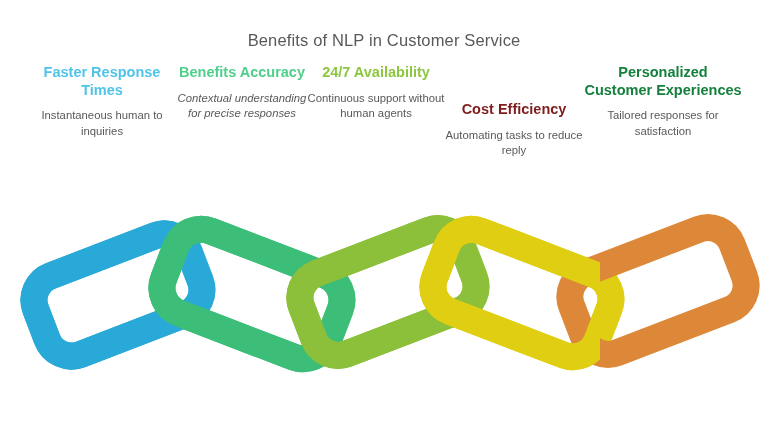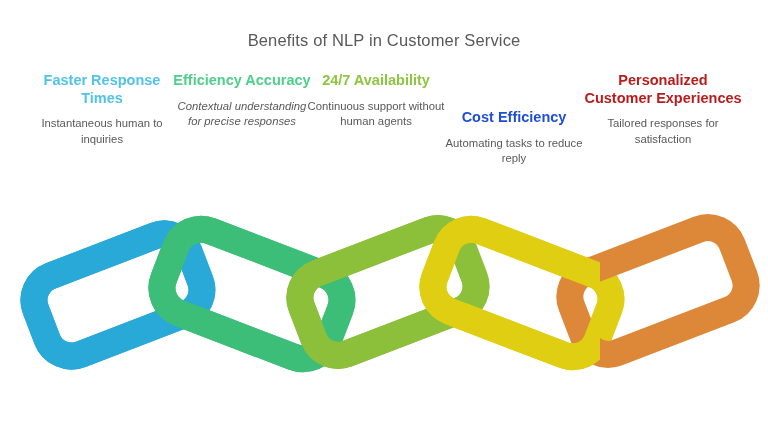--- a/index.html
+++ b/index.html
@@ -27,21 +27,21 @@
     left: 0;
     width: 768px;
     text-align: center;
     font-size: 16.5px;
     font-weight: 400;
     color: #58595b;
     letter-spacing: 0.15px;
   }
   .columns {
     position: absolute;
-    top: 72px;
+    top: 64px;
     left: 0;
     width: 768px;
     height: 130px;
   }
   .col {
     position: absolute;
     top: 0;
     text-align: center;
   }
   .col-head {
@@ -86,36 +86,36 @@
   <div class="title" style="color: rgb(88, 89, 91);">Benefits of NLP in Customer Service</div>
 
   <div class="columns">
 
     <div class="col col-0">
       <div class="col-head" style="color: rgb(79, 195, 232);">Faster Response Times</div>
       <div class="col-body" style="color: rgb(89, 89, 89);">Instantaneous human to inquiries</div>
     </div>
 
     <div class="col col-1">
-      <div class="col-head" style="color: rgb(78, 207, 139);">Efficiency Accuracy</div>
+      <div class="col-head" style="color: rgb(78, 207, 139);">Benefits Accuracy</div>
       <div class="col-body" style="color: rgb(89, 89, 89); font-style: italic;">Contextual understanding for precise responses</div>
     </div>
 
     <div class="col col-2">
       <div class="col-head" style="color: rgb(141, 198, 63);">24/7 Availability</div>
       <div class="col-body" style="color: rgb(89, 89, 89); text-align: center;">Continuous support without human agents</div>
     </div>
 
     <div class="col col-3">
-      <div class="col-head" style="color: #1d4ed8;">Cost Efficiency</div>
+      <div class="col-head" style="color: #7f1d1d;">Cost Efficiency</div>
       <div class="col-body" style="color: rgb(89, 89, 89);">Automating tasks to reduce reply</div>
     </div>
 
     <div class="col col-4">
-      <div class="col-head" style="color: #b91c1c;">Personalized Customer Experiences</div>
+      <div class="col-head" style="color: #15803d;">Personalized Customer Experiences</div>
       <div class="col-body" style="color: rgb(89, 89, 89);">Tailored responses for satisfaction</div>
     </div>
 
   </div>
 
   <div class="chain-wrap">
     <svg class="chain" viewBox="0 0 768 200" xmlns="http://www.w3.org/2000/svg">
       <defs>
 
         <clipPath id="clip-left-1">

